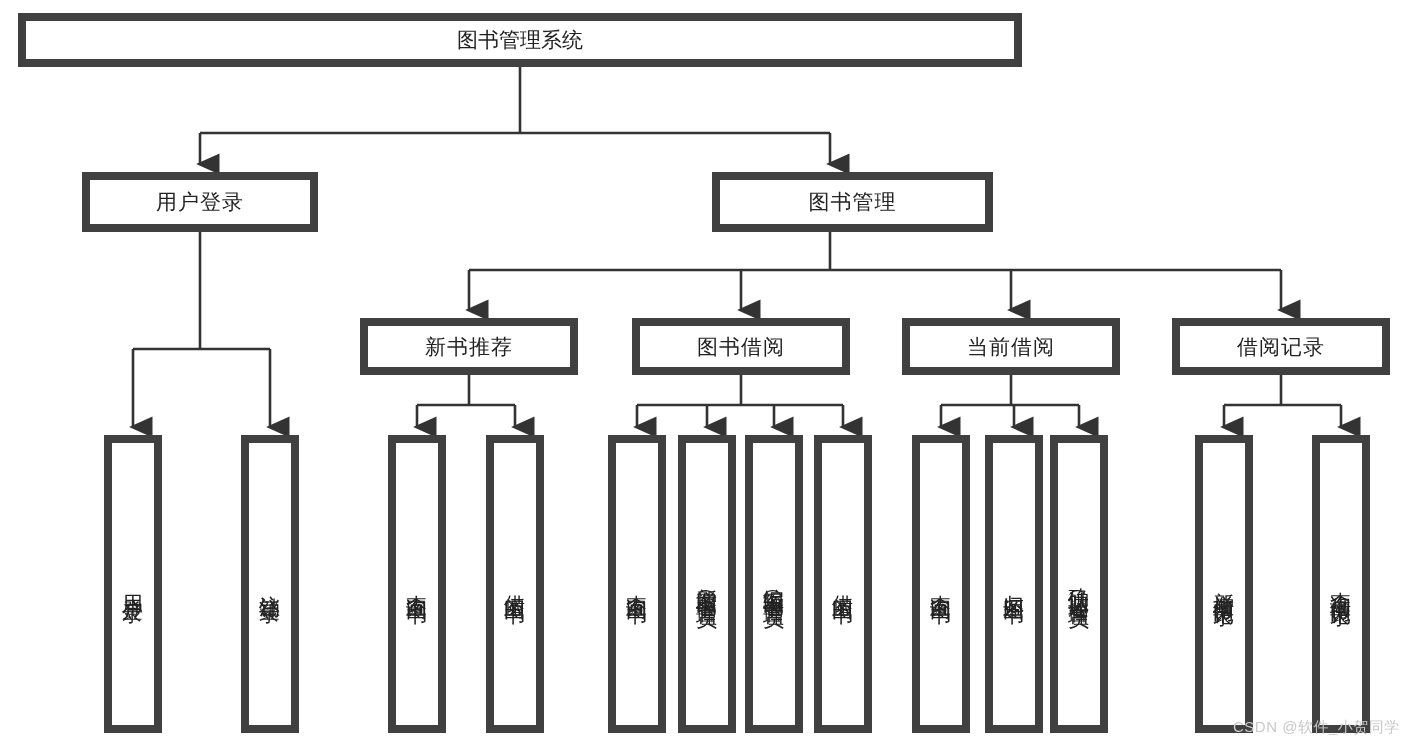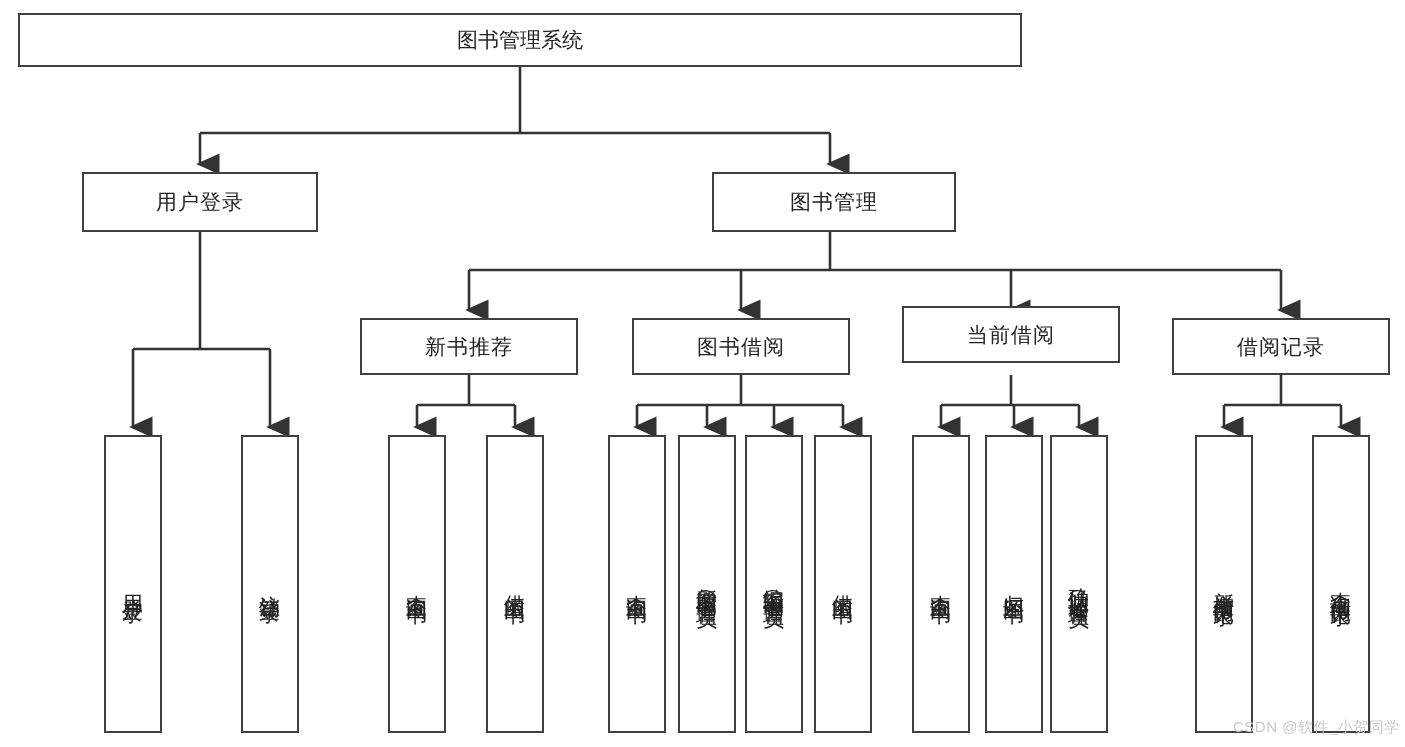--- a/index.html
+++ b/index.html
@@ -21,21 +21,21 @@
     position: absolute;
     left: 0;
     top: 0;
     width: 1405px;
     height: 747px;
     pointer-events: none;
   }
   .node {
     position: absolute;
     box-sizing: border-box;
-    border: 2px solid #404040;
+    border: 8px solid #404040;
     background: #ffffff;
     display: flex;
     align-items: center;
     justify-content: center;
     color: #222222;
     text-align: center;
   }
   .node.horiz {
     font-size: 21px;
     letter-spacing: 1px;
@@ -124,31 +124,31 @@
     </g>
   </svg>
 
   <div class="node root" style="left: 18px; top: 13px; width: 1004px; height: 54px;">
     <span>图书管理系统</span>
   </div>
 
   <div class="node horiz" style="left: 82px; top: 172px; width: 236px; height: 60px;">
     <span>用户登录</span>
   </div>
-  <div class="node horiz" style="left: 712px; top: 172px; width: 244px; height: 60px;">
+  <div class="node horiz" style="left: 712px; top: 172px; width: 281px; height: 60px;">
     <span>图书管理</span>
   </div>
 
   <div class="node horiz" style="left: 360px; top: 318px; width: 218px; height: 57px;">
     <span>新书推荐</span>
   </div>
   <div class="node horiz" style="left: 632px; top: 318px; width: 218px; height: 57px; justify-content: center;">
     <span>图书借阅</span>
   </div>
-  <div class="node horiz" style="left: 902px; top: 306px; width: 218px; height: 57px;">
+  <div class="node horiz" style="left: 902px; top: 318px; width: 218px; height: 57px;">
     <span>当前借阅</span>
   </div>
   <div class="node horiz" style="left: 1172px; top: 318px; width: 218px; height: 57px; text-align: center;">
     <span>借阅记录</span>
   </div>
 
   <div class="node leaf" style="left: 104px; top: 435px; width: 58px; height: 298px;">
     <span class="leaf-text">用户登录</span>
   </div>
   <div class="node leaf" style="left: 241px; top: 435px; width: 58px; height: 298px;">

